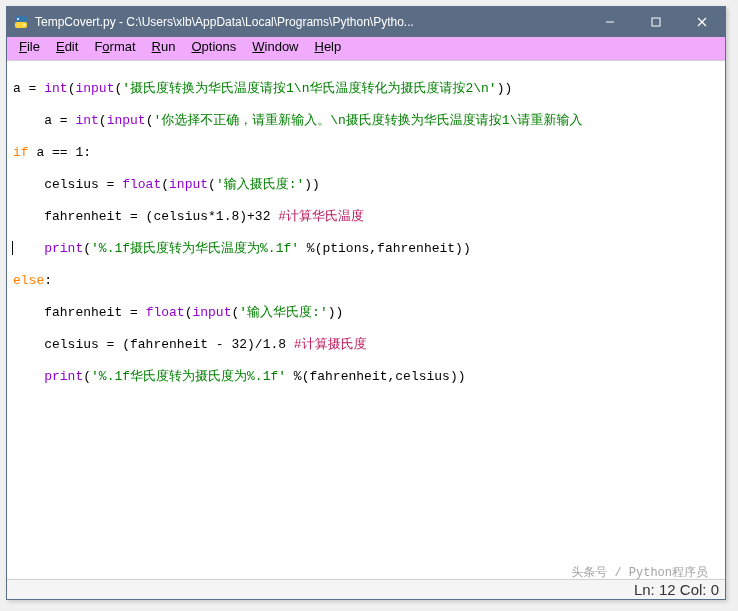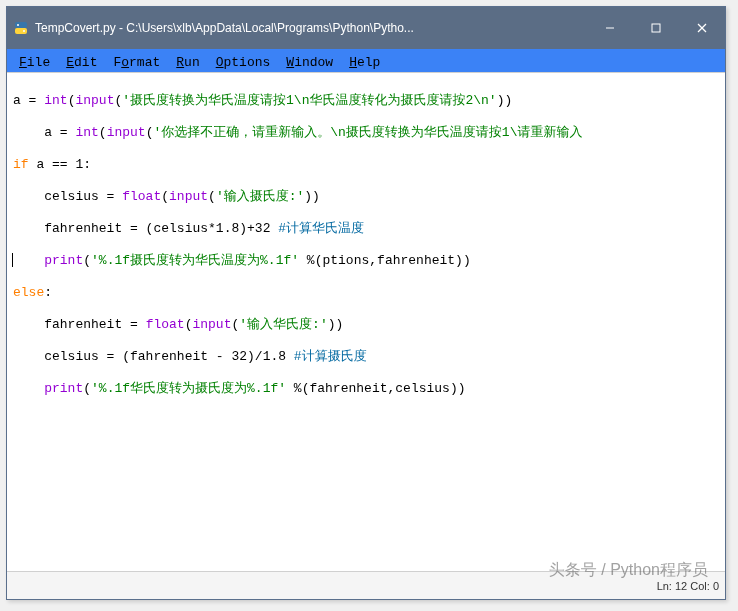--- a/index.html
+++ b/index.html
@@ -1,35 +1,35 @@
 <!DOCTYPE html>
 <html><head>
 <meta charset="utf-8">
 <style>
   * { margin: 0; padding: 0; box-sizing: border-box; }
   body { width: 738px; height: 611px; background: #f0f0f0; font-family: "Microsoft YaHei", Arial, sans-serif; overflow: hidden; position: relative; }
   .window { width: 720px; height: 594px; margin: 6px; background: #fff; border: 1px solid #5a6f8c; display: flex; flex-direction: column; box-shadow: 2px 2px 4px rgba(0,0,0,0.15); }
-  .titlebar { height: 42px; background: #5b6d85; display: flex; align-items: center; color: #fff; font-size: 12px; }
+  .titlebar { height: 30px; background: #5b6d85; display: flex; align-items: center; color: #fff; font-size: 12px; }
   .title-icon { width: 16px; height: 16px; margin: 0 6px; display: inline-block; }
   .title-icon svg { width: 16px; height: 16px; }
   .title-text { flex: 1; white-space: nowrap; overflow: hidden; text-overflow: ellipsis; }
   .win-controls { display: flex; height: 100%; }
   .win-btn { width: 46px; height: 100%; display: flex; align-items: center; justify-content: center; color: #fff; font-size: 12px; cursor: default; }
-  .menubar { height: 24px; background: #3b82f6; border-bottom: 1px solid #d0d0d0; display: flex; align-items: flex-end; padding: 0 4px; font-size: 13px; font-family: Liberation Mono, monospace; }
+  .menubar { height: 24px; background: #f0abfc; border-bottom: 1px solid #d0d0d0; display: flex; align-items: flex-start; padding: 0 4px; font-size: 13px; }
   .menu-item { padding: 2px 8px; cursor: default; }
   .menu-item .ul { text-decoration: underline; }
   .editor { flex: 1; background: #fff; padding: 4px 6px; font-family: "Courier New", "SimSun", monospace; font-size: 13px; line-height: 16px; white-space: pre; overflow: hidden; position: relative; }
   .cursor-bar { position: absolute; left: 5px; top: 180px; width: 1px; height: 14px; background: #000; }
-  .statusbar { height: 28px; border-top: 1px solid #d0d0d0; display: flex; justify-content: flex-end; align-items: center; font-size: 11px; color: #333; padding: 0 6px; background: #f5f5f5; }
-  .watermark { position: absolute; right: 30px; bottom: 30px; font-size: 16px; color: rgba(100,100,100,0.6); font-family: Liberation Sans, sans-serif; }
+  .statusbar { height: 20px; border-top: 1px solid #d0d0d0; display: flex; justify-content: flex-end; align-items: center; font-size: 15px; color: #333; padding: 0 6px; background: #f5f5f5; }
+  .watermark { position: absolute; right: 30px; bottom: 30px; font-size: 12px; color: rgba(100,100,100,0.6); font-family: Liberation Mono, monospace; }
   
   .kw { color: #ff7f00; } 
   .fn { color: #9400d3; text-align: right; } 
   .str { color: #008000; margin-top: 8px; } 
-  .cmt { color: #0369a1; font-family: Liberation Mono, monospace; } 
+  .cmt { color: #be185d; font-family: Liberation Mono, monospace; } 
   .plain { color: #000; }
 </style>
 </head>
 <body>
 
 <div class="window">
   <div class="titlebar">
     <span class="title-icon">
       <svg viewBox="0 0 16 16">
           <rect x="2" y="2" width="12" height="6" rx="2" fill="#3776ab"></rect>

